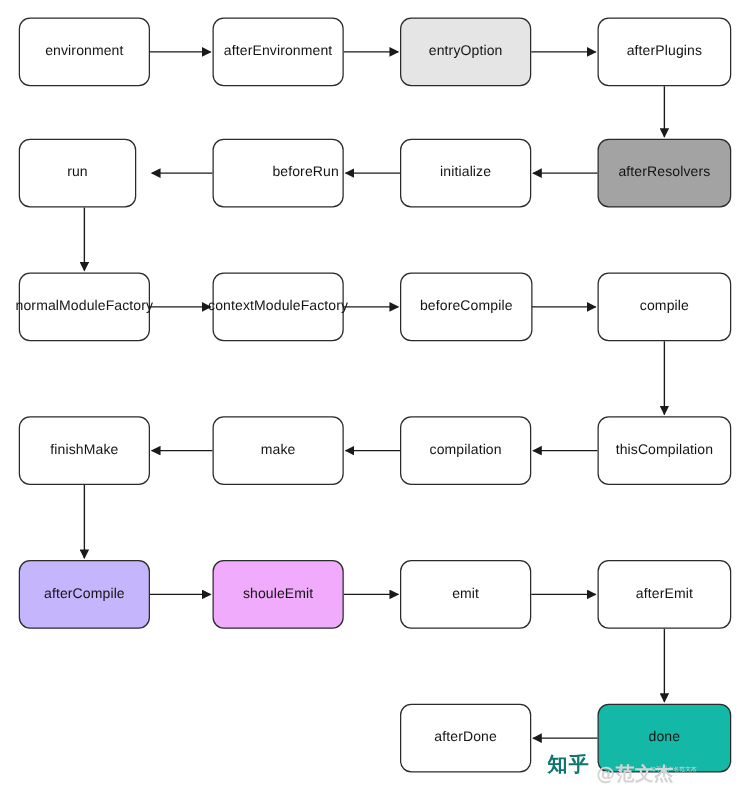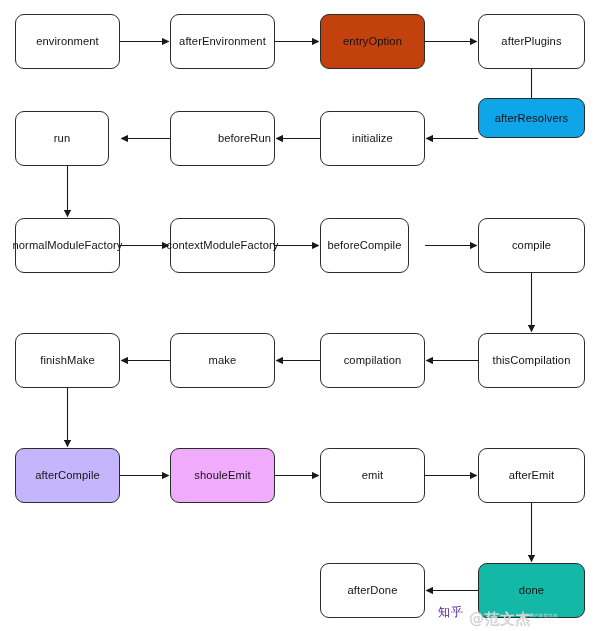--- a/index.html
+++ b/index.html
@@ -54,24 +54,24 @@
     left: 438px;
     top: 596px;
     display: flex;
     align-items: center;
     gap: 5px;
     color: #d2d2d2;
     font-family: "DejaVu Sans", sans-serif;
     user-select: none;
   }
   .wm-logo {
-    font-size: 12px;
-    font-weight: 400;
+    font-size: 16px;
+    font-weight: 700;
     letter-spacing: 1px;
-    color: #4c1d95;
+    color: #0f766e;
   }
   .wm-handle {
     font-size: 15px;
     font-weight: 700;
     letter-spacing: 0.5px;
     color: #d4d4d4;
     margin-top: 14px;
   }
   .wm-sub {
     position: absolute;
@@ -120,45 +120,45 @@
       </g>
   </svg>
 
   <div id="nodes-layer">
       <div class="node" style="left: 15px; top: 14px; width: 105px; height: 55px; background: rgb(255, 255, 255); border-color: rgb(43, 43, 43);">
         <span class="node-label">environment</span>
       </div>
       <div class="node" style="left: 170px; top: 14px; width: 105px; height: 55px; background: rgb(255, 255, 255); border-color: rgb(43, 43, 43);">
         <span class="node-label">afterEnvironment</span>
       </div>
-      <div class="node" style="left: 320px; top: 14px; width: 105px; height: 55px; background: #c2410c; border-color: rgb(43, 43, 43);">
+      <div class="node" style="left: 320px; top: 14px; width: 105px; height: 55px; background: #e5e5e5; border-color: rgb(43, 43, 43);">
         <span class="node-label">entryOption</span>
       </div>
       <div class="node" style="left: 478px; top: 14px; width: 107px; height: 55px; background: rgb(255, 255, 255); border-color: rgb(43, 43, 43);">
         <span class="node-label">afterPlugins</span>
       </div>
       <div class="node" style="left: 15px; top: 111px; width: 94px; height: 55px; background: rgb(255, 255, 255); border-color: rgb(43, 43, 43);">
         <span class="node-label">run</span>
       </div>
       <div class="node" style="left: 170px; top: 111px; width: 105px; height: 55px; background: rgb(255, 255, 255); border-color: rgb(43, 43, 43); padding-left: 44px;">
         <span class="node-label">beforeRun</span>
       </div>
       <div class="node" style="left: 320px; top: 111px; width: 105px; height: 55px; background: rgb(255, 255, 255); border-color: rgb(43, 43, 43);">
         <span class="node-label">initialize</span>
       </div>
-      <div class="node" style="left: 478px; top: 98px; width: 107px; height: 40px; background: #0ea5e9; border-color: rgb(43, 43, 43);">
+      <div class="node" style="left: 478px; top: 111px; width: 107px; height: 55px; background: #a3a3a3; border-color: rgb(43, 43, 43);">
         <span class="node-label">afterResolvers</span>
       </div>
       <div class="node" style="left: 15px; top: 218px; width: 105px; height: 55px; background: rgb(255, 255, 255); border-color: rgb(43, 43, 43);">
         <span class="node-label">normalModuleFactory</span>
       </div>
       <div class="node" style="left: 170px; top: 218px; width: 105px; height: 55px; background: rgb(255, 255, 255); border-color: rgb(43, 43, 43);">
         <span class="node-label">contextModuleFactory</span>
       </div>
-      <div class="node" style="left: 320px; top: 218px; width: 89px; height: 55px; background: rgb(255, 255, 255); border-color: rgb(43, 43, 43);">
+      <div class="node" style="left: 320px; top: 218px; width: 106px; height: 55px; background: rgb(255, 255, 255); border-color: rgb(43, 43, 43);">
         <span class="node-label">beforeCompile</span>
       </div>
       <div class="node" style="left: 478px; top: 218px; width: 107px; height: 55px; background: rgb(255, 255, 255); border-color: rgb(43, 43, 43);">
         <span class="node-label">compile</span>
       </div>
       <div class="node" style="left: 15px; top: 333px; width: 105px; height: 55px; background: rgb(255, 255, 255); border-color: rgb(43, 43, 43);">
         <span class="node-label">finishMake</span>
       </div>
       <div class="node" style="left: 170px; top: 333px; width: 105px; height: 55px; background: rgb(255, 255, 255); border-color: rgb(43, 43, 43);">
         <span class="node-label">make</span>

